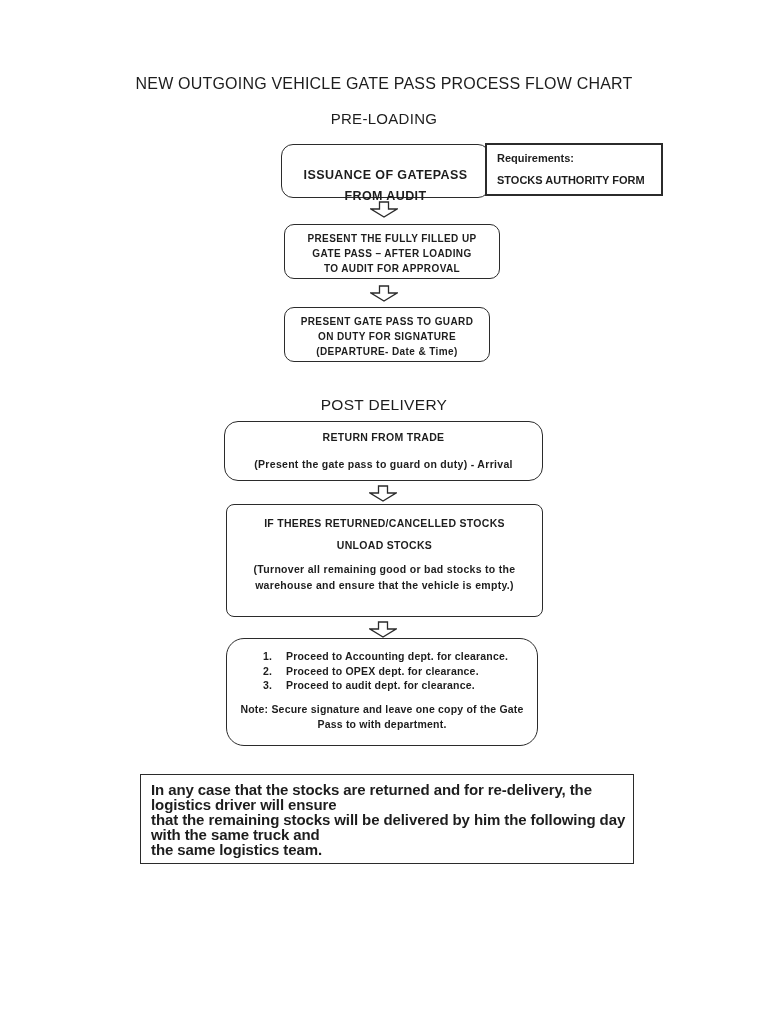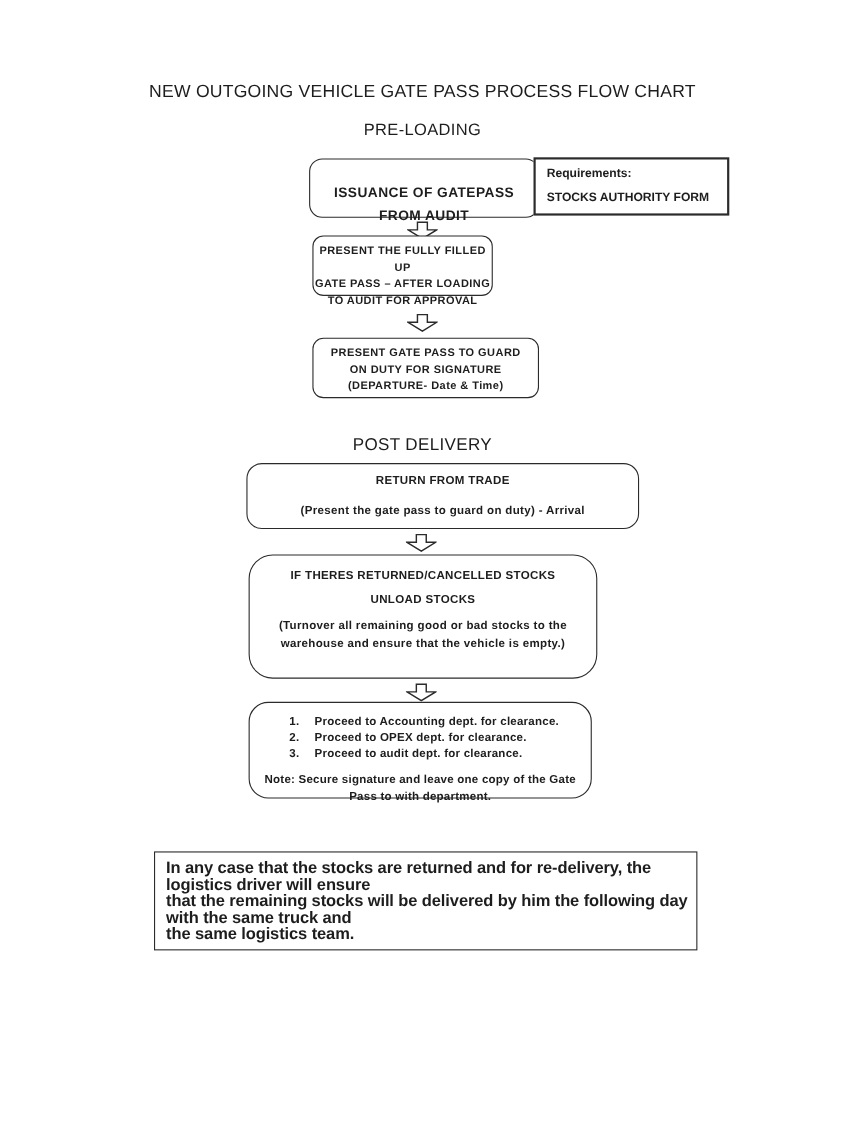--- a/index.html
+++ b/index.html
@@ -19,33 +19,33 @@
   }
   .rect { border-radius:0; }
 
   .box1 { left:281px; top:144px; width:209px; height:54px; font-size:12.5px; letter-spacing:0.4px; padding-top:20px; }
   .box1 .ln { line-height:21px; }
 
   .reqbox { left:485px; top:143px; width:178px; height:53px; border-width:2px; text-align:left; padding:6px 0 0 10px; }
   .reqbox .ln { font-size:11px; line-height:14px; }
   .reqbox .ln + .ln { margin-top:8px; }
 
-  .box2 { left:284px; top:214px; width:164px; height:55px; font-size:10px; letter-spacing:0.4px; padding-top:6px; border-radius:10px; }
+  .box2 { left:284px; top:224px; width:216px; height:55px; font-size:10px; letter-spacing:0.4px; padding-top:6px; border-radius:10px; }
   .box2 .ln, .box3 .ln { line-height:15px; }
   .box3 { left:284px; top:307px; width:206px; height:55px; font-size:10px; letter-spacing:0.4px; padding-top:6px; border-radius:10px; }
 
-  .box4 { left:224px; top:421px; width:357px; height:60px; font-size:10.5px; letter-spacing:0.3px; padding-top:9px; border-radius:14px; }
+  .box4 { left:224px; top:421px; width:319px; height:60px; font-size:10.5px; letter-spacing:0.3px; padding-top:9px; border-radius:14px; }
   .box4 .sub { margin-top:15px; }
 
-  .box5 { left:226px; top:504px; width:317px; height:113px; font-size:10.5px; letter-spacing:0.3px; padding-top:12px; border-radius:22px; }
+  .box5 { left:226px; top:504px; width:317px; height:113px; font-size:10.5px; letter-spacing:0.3px; padding-top:12px; border-radius:8px; }
   .box5 .ln2 { margin-top:10px; }
   .box5 .para { margin-top:10px; }
   .box5 .para .ln { line-height:16px; }
 
-  .box6 { left:226px; top:638px; width:312px; height:88px; font-size:10.5px; letter-spacing:0.2px; padding-top:10px; border-radius:18px; text-align:left; }
+  .box6 { left:226px; top:638px; width:312px; height:108px; font-size:10.5px; letter-spacing:0.2px; padding-top:10px; border-radius:18px; text-align:left; }
   .box6 .li { padding-left:36px; line-height:14.5px; }
   .box6 .num { display:inline-block; width:23px; }
   .box6 .note { margin-top:9px; text-align:center; }
   .box6 .note .ln { line-height:15px; }
 
   .footerbox {
     position:absolute; left:140px; top:774px; width:494px; height:90px;
     box-sizing:border-box; border:1.5px solid #2b2b2b; background:#fff;
     font-weight:bold; font-size:15px; letter-spacing:-0.1px;
     padding:7px 0 0 10px; line-height:15px; text-align:left;

